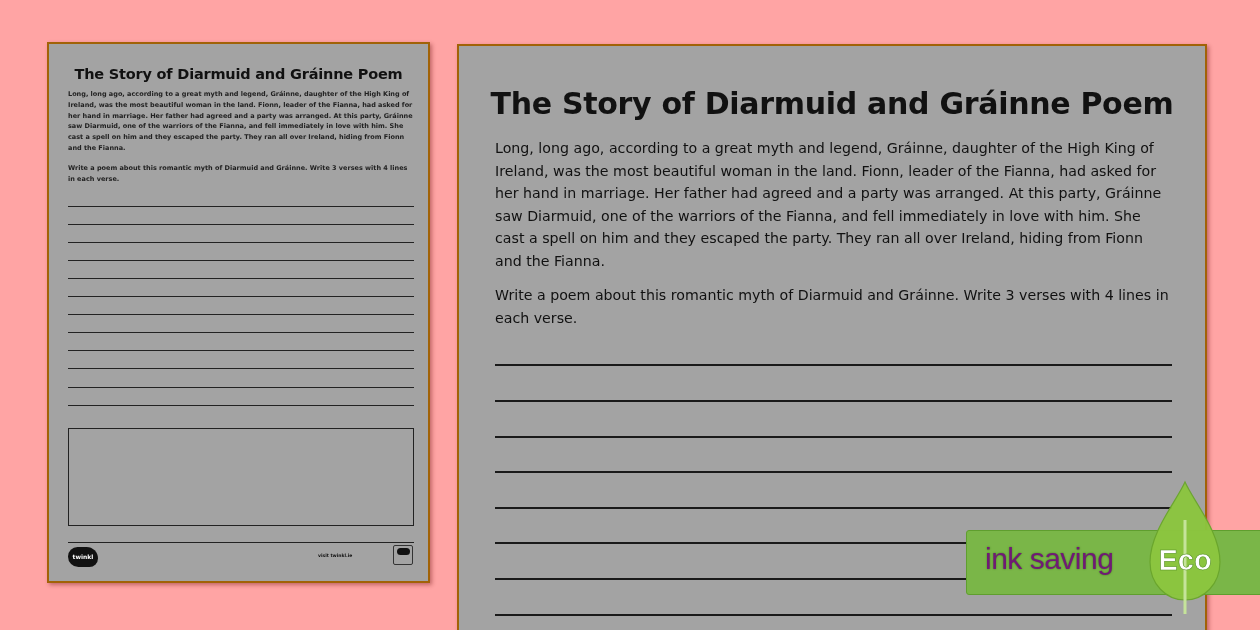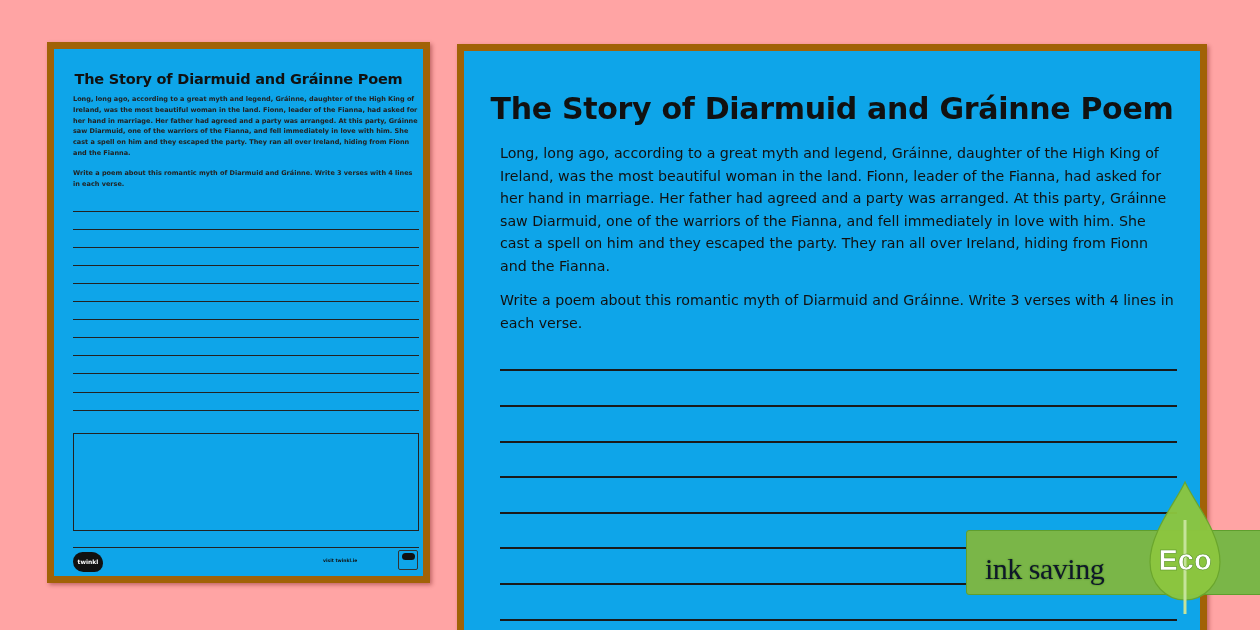--- a/index.html
+++ b/index.html
@@ -1,20 +1,20 @@
 <!DOCTYPE html>
 <html><head>
 <meta charset="utf-8">
 <style>
   * { box-sizing: border-box; margin: 0; padding: 0; }
   html, body { width: 1260px; height: 630px; overflow: hidden; }
   body { background: #ffa4a4; position: relative; font-family: "DejaVu Sans", sans-serif; color: #111; }
   .page {
-    position: absolute; background: #0ea5e9;
-    border: 7px solid #a16207;
+    position: absolute; background: #a3a3a3;
+    border: 2px solid #a16207;
     box-shadow: 2px 2px 4px rgba(120,30,30,0.45);
   }
   #small-page { left: 47px; top: 42px; width: 383px; height: 541px; }
   #large-page { left: 457px; top: 44px; width: 750px; height: 600px; }
 
   .s-title { position: absolute; left: 0; right: 0; top: 22px; text-align: center; font-weight: bold; font-size: 14.5px; letter-spacing: -0.2px; }
   .s-body { position: absolute; left: 19px; width: 346px; font-size: 6.5px; line-height: 10.8px; font-weight: bold; color: #222; }
   .s-p1 { top: 45px; }
   .s-p2 { top: 119px; }
   .s-line { position: absolute; left: 19px; width: 346px; height: 1.3px; background: #222; }
@@ -25,21 +25,21 @@
   .s-badge { position: absolute; left: 344px; top: 501px; width: 20px; height: 20px; border: 1px solid #333; border-radius: 2px; }
   .s-badge::before { content: ""; position: absolute; left: 3px; top: 2px; width: 13px; height: 7px; background: #111; border-radius: 4px; }
 
   .l-title { position: absolute; left: 0; right: 0; top: 40px; text-align: center; font-weight: bold; font-size: 30px; letter-spacing: -0.3px; }
   .l-body { position: absolute; left: 36px; width: 678px; font-size: 14.2px; line-height: 22.5px; color: #111; }
   .l-p1 { top: 91px; }
   .l-p2 { top: 238px; }
   .l-line { position: absolute; left: 36px; width: 677px; height: 2px; background: #1a1a1a; }
 
   #eco-banner { position: absolute; left: 966px; top: 530px; width: 300px; height: 65px; background: #7ab648; border: 1.5px solid #5f9e2e; border-radius: 3px; }
-  .eco-text { position: absolute; left: 18px; top: 21px; font-size: 30px; color: #0f172a; font-family: Liberation Serif, serif; letter-spacing: -0.5px; text-shadow: 0 0 2px #3f7d1a; }
+  .eco-text { position: absolute; left: 18px; top: 11px; font-size: 30px; color: #701a75; font-family: Liberation Sans, sans-serif; letter-spacing: -0.5px; text-shadow: 0 0 2px #3f7d1a; }
   #eco-leaf { position: absolute; left: 1146px; top: 480px; width: 78px; height: 136px; }
 </style>
 </head>
 <body>
 
 <div class="page" id="small-page">
   <div class="s-title">The Story of Diarmuid and Gráinne Poem</div>
   <div class="s-body s-p1">Long, long ago, according to a great myth and legend, Gráinne, daughter of the High King of Ireland, was the most beautiful woman in the land. Fionn, leader of the Fianna, had asked for her hand in marriage. Her father had agreed and a party was arranged. At this party, Gráinne saw Diarmuid, one of the warriors of the Fianna, and fell immediately in love with him. She cast a spell on him and they escaped the party. They ran all over Ireland, hiding from Fionn and the Fianna.</div>
   <div class="s-body s-p2">Write a poem about this romantic myth of Diarmuid and Gráinne. Write 3 verses with 4 lines in each verse.</div>
 

